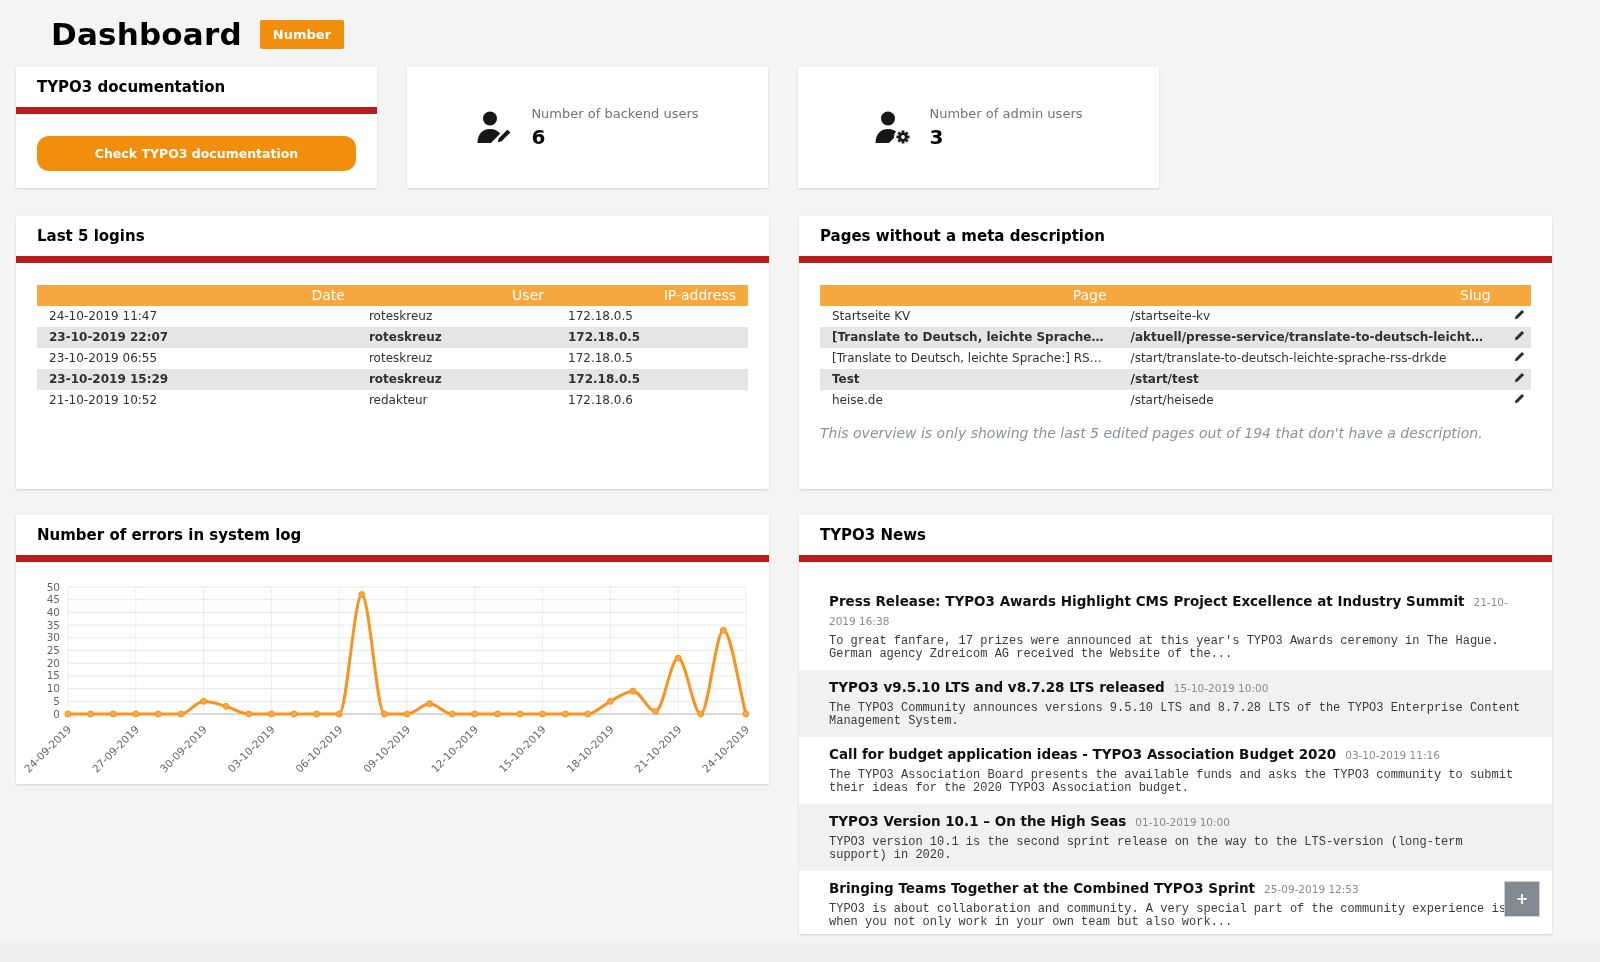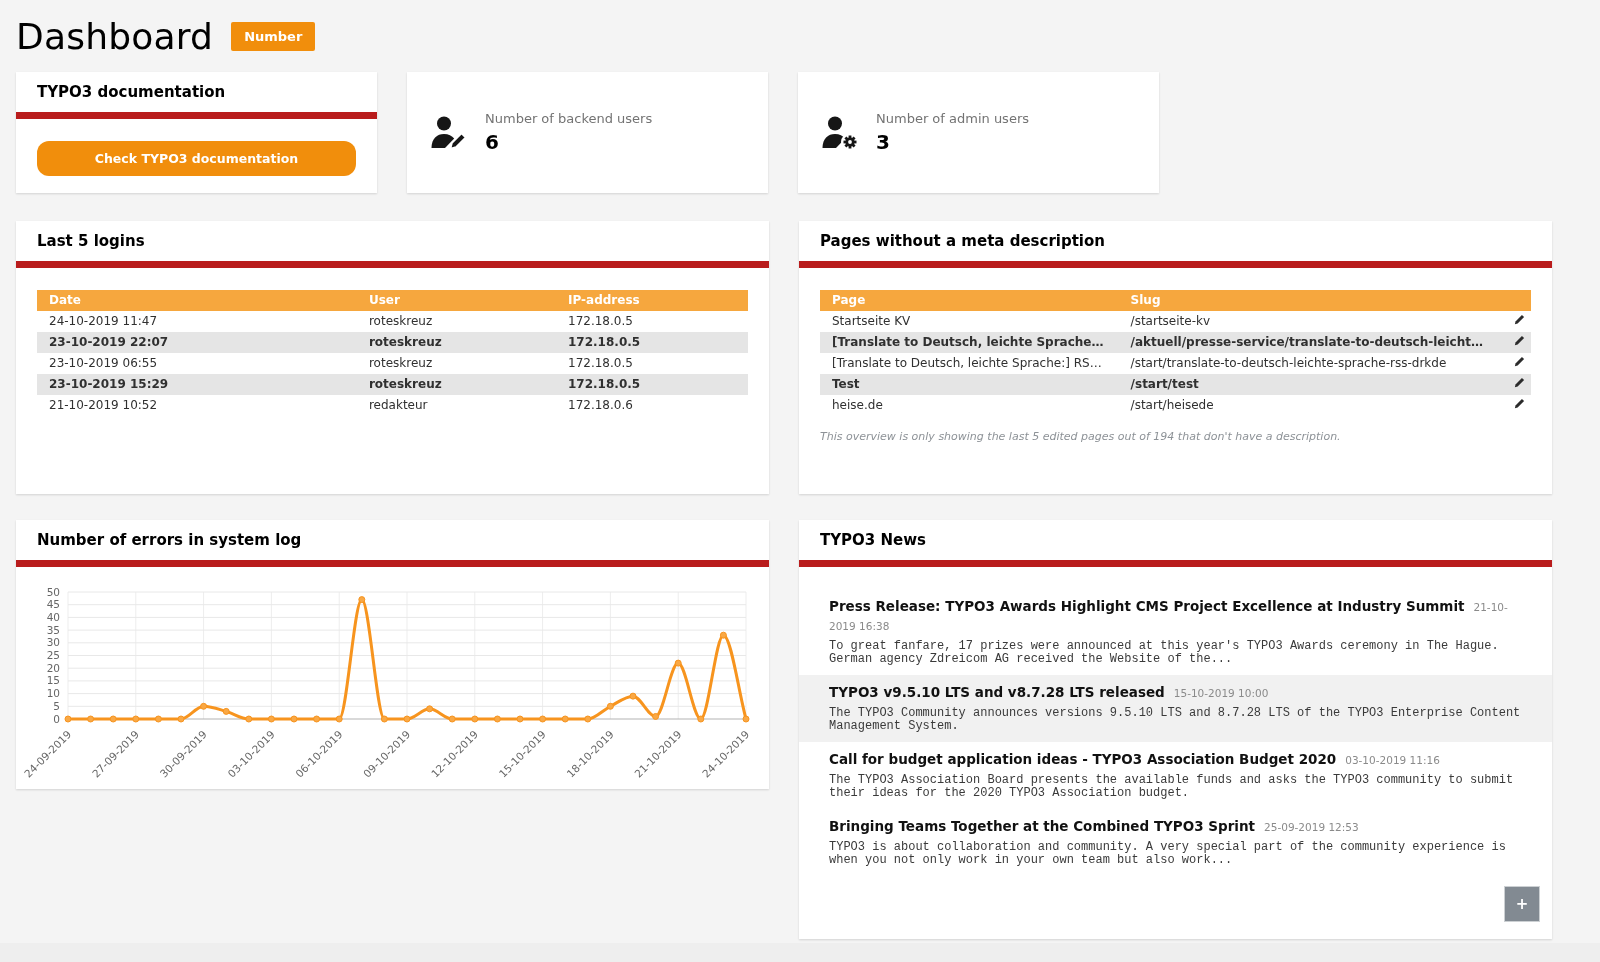--- a/index.html
+++ b/index.html
@@ -1,55 +1,55 @@
 <!DOCTYPE html>
 <html><head>
 <meta charset="utf-8">
 <style>
   * { box-sizing: border-box; margin: 0; padding: 0; }
   html,body { width:1600px; height:962px; overflow:hidden; }
   body { background:#f4f4f4; font-family:"DejaVu Sans", sans-serif; color:#000; position:relative; }
 
   .hdr { margin:16px 16px 15px; display:flex; align-items:center; }
-  .hdr h1 { font-size:36px; font-weight:normal; letter-spacing:.2px; }
+  .hdr h1 { font-size:31px; font-weight:bold; letter-spacing:.2px;margin-left:35px; }
   .badge { display:inline-block; background:#f18e0c; color:#fff; font-size:13px; font-weight:bold;
            padding:7px 13px; border-radius:2px; margin-left:18px; cursor:pointer; }
 
   .row { display:flex; gap:30px; margin:0 16px; align-items:flex-start; }
   .row1 { margin-bottom:28px; }
   .row2 { margin-bottom:26px; }
 
   .card { background:#fff; box-shadow:0 1px 2px rgba(0,0,0,.14); position:relative; }
   .w1 { width:361px; } .w2 { width:753px; }
   .h1 { height:121px; } .h2 { height:273px; } .h-chart { height:269px; } .h-news { height:419px; }
 
   .card-title { font-size:15px; font-weight:bold; padding:11px 21px; line-height:18px;
                 border-bottom:7px solid #b91c1c; }
 
   .btn-orange { display:block; width:calc(100% - 42px); margin:22px 21px; background:#f18e0c;
                 border:none; border-radius:12px; color:#fff; font-weight:bold; font-size:12.5px;
                 padding:10px 0; text-align:center; cursor:pointer; font-family:inherit; }
 
-  .stat-card { display:flex; align-items:center; padding:0 23px; gap:15px; }
+  .stat-card { display:flex; align-items:center; padding:0 23px; gap:15px;justify-content:center; }
   .stat-icon { width:40px; height:36px; flex:none; }
   .stat-label { font-size:13px; color:#737373; line-height:15px; }
   .stat-value { font-size:20px; font-weight:bold; color:#000; margin-top:4px; }
 
   .tbl-wrap { margin:22px 21px 0; }
   table { width:100%; border-collapse:collapse; table-layout:fixed; }
-  th { background:#f6a73e; color:#fff; font-size:12px; font-weight:bold; text-align:left;
+  th { background:#f6a73e; color:#fff; font-size:14px; font-weight:normal; text-align:right;
        padding:3px 12px; line-height:15px; white-space:nowrap; }
   td { font-size:12px; color:#303030; padding:3px 12px; line-height:15px; white-space:nowrap;
        overflow:hidden; text-overflow:ellipsis; }
   tr.alt td { background:#e5e5e5;font-weight:bold; }
   .logins col.c0{width:45%} .logins col.c1{width:28%} .logins col.c2{width:27%}
   .pages col.c0{width:42%} .pages col.c1{width:54%} .pages col.c2{width:4%}
   .edit-cell { text-align:right; padding:3px 6px 3px 0; }
   .pencil { cursor:pointer; display:inline-block; }
-  .note { margin:14px 21px; font-style:italic; font-size:11px; color:#8d9297; }
+  .note { margin:14px 21px; font-style:italic; font-size:14px; color:#8d9297; }
 
   .chart-svg { display:block; margin-top:7px; }
 
   .news-list { padding-top:22px; }
   .news-item { padding:7px 30px 9px; }
   .news-item.alt { background:#f1f1f1; }
   .news-title { font-size:13.5px; font-weight:bold; color:#111; }
   .news-meta { font-size:10.5px; color:#8a8a8a; margin-left:9px; }
   .news-text { margin:6px 0 0; font-size:12px; color:#3a3a3a; line-height:13px;font-family:Liberation Mono, monospace; }
 
@@ -308,20 +308,24 @@
           <p class="news-text">To great fanfare, 17 prizes were announced at this year's TYPO3 Awards ceremony in The Hague. German agency Zdreicom AG received the Website of the...</p>
         </div>
         <div class="news-item alt">
           <div><span class="news-title">TYPO3 v9.5.10 LTS and v8.7.28 LTS released</span><span class="news-meta">15-10-2019 10:00</span></div>
           <p class="news-text">The TYPO3 Community announces versions 9.5.10 LTS and 8.7.28 LTS of the TYPO3 Enterprise Content Management System.</p>
         </div>
         <div class="news-item">
           <div><span class="news-title">Call for budget application ideas - TYPO3 Association Budget 2020</span><span class="news-meta">03-10-2019 11:16</span></div>
           <p class="news-text">The TYPO3 Association Board presents the available funds and asks the TYPO3 community to submit their ideas for the 2020 TYPO3 Association budget.</p>
         </div>
+        <div class="news-item alt">
+          <div><span class="news-title">TYPO3 Version 10.1 – On the High Seas</span><span class="news-meta">01-10-2019 10:00</span></div>
+          <p class="news-text">TYPO3 version 10.1 is the second sprint release on the way to the LTS-version (long-term support) in 2020.</p>
+        </div>
         <div class="news-item">
           <div><span class="news-title">Bringing Teams Together at the Combined TYPO3 Sprint</span><span class="news-meta">25-09-2019 12:53</span></div>
           <p class="news-text">TYPO3 is about collaboration and community. A very special part of the community experience is when you not only work in your own team but also work...</p>
         </div>
       </div>
     <div class="fab">+</div>
   </div>
 </div>
 
 <div class="bottom-strip"></div>

